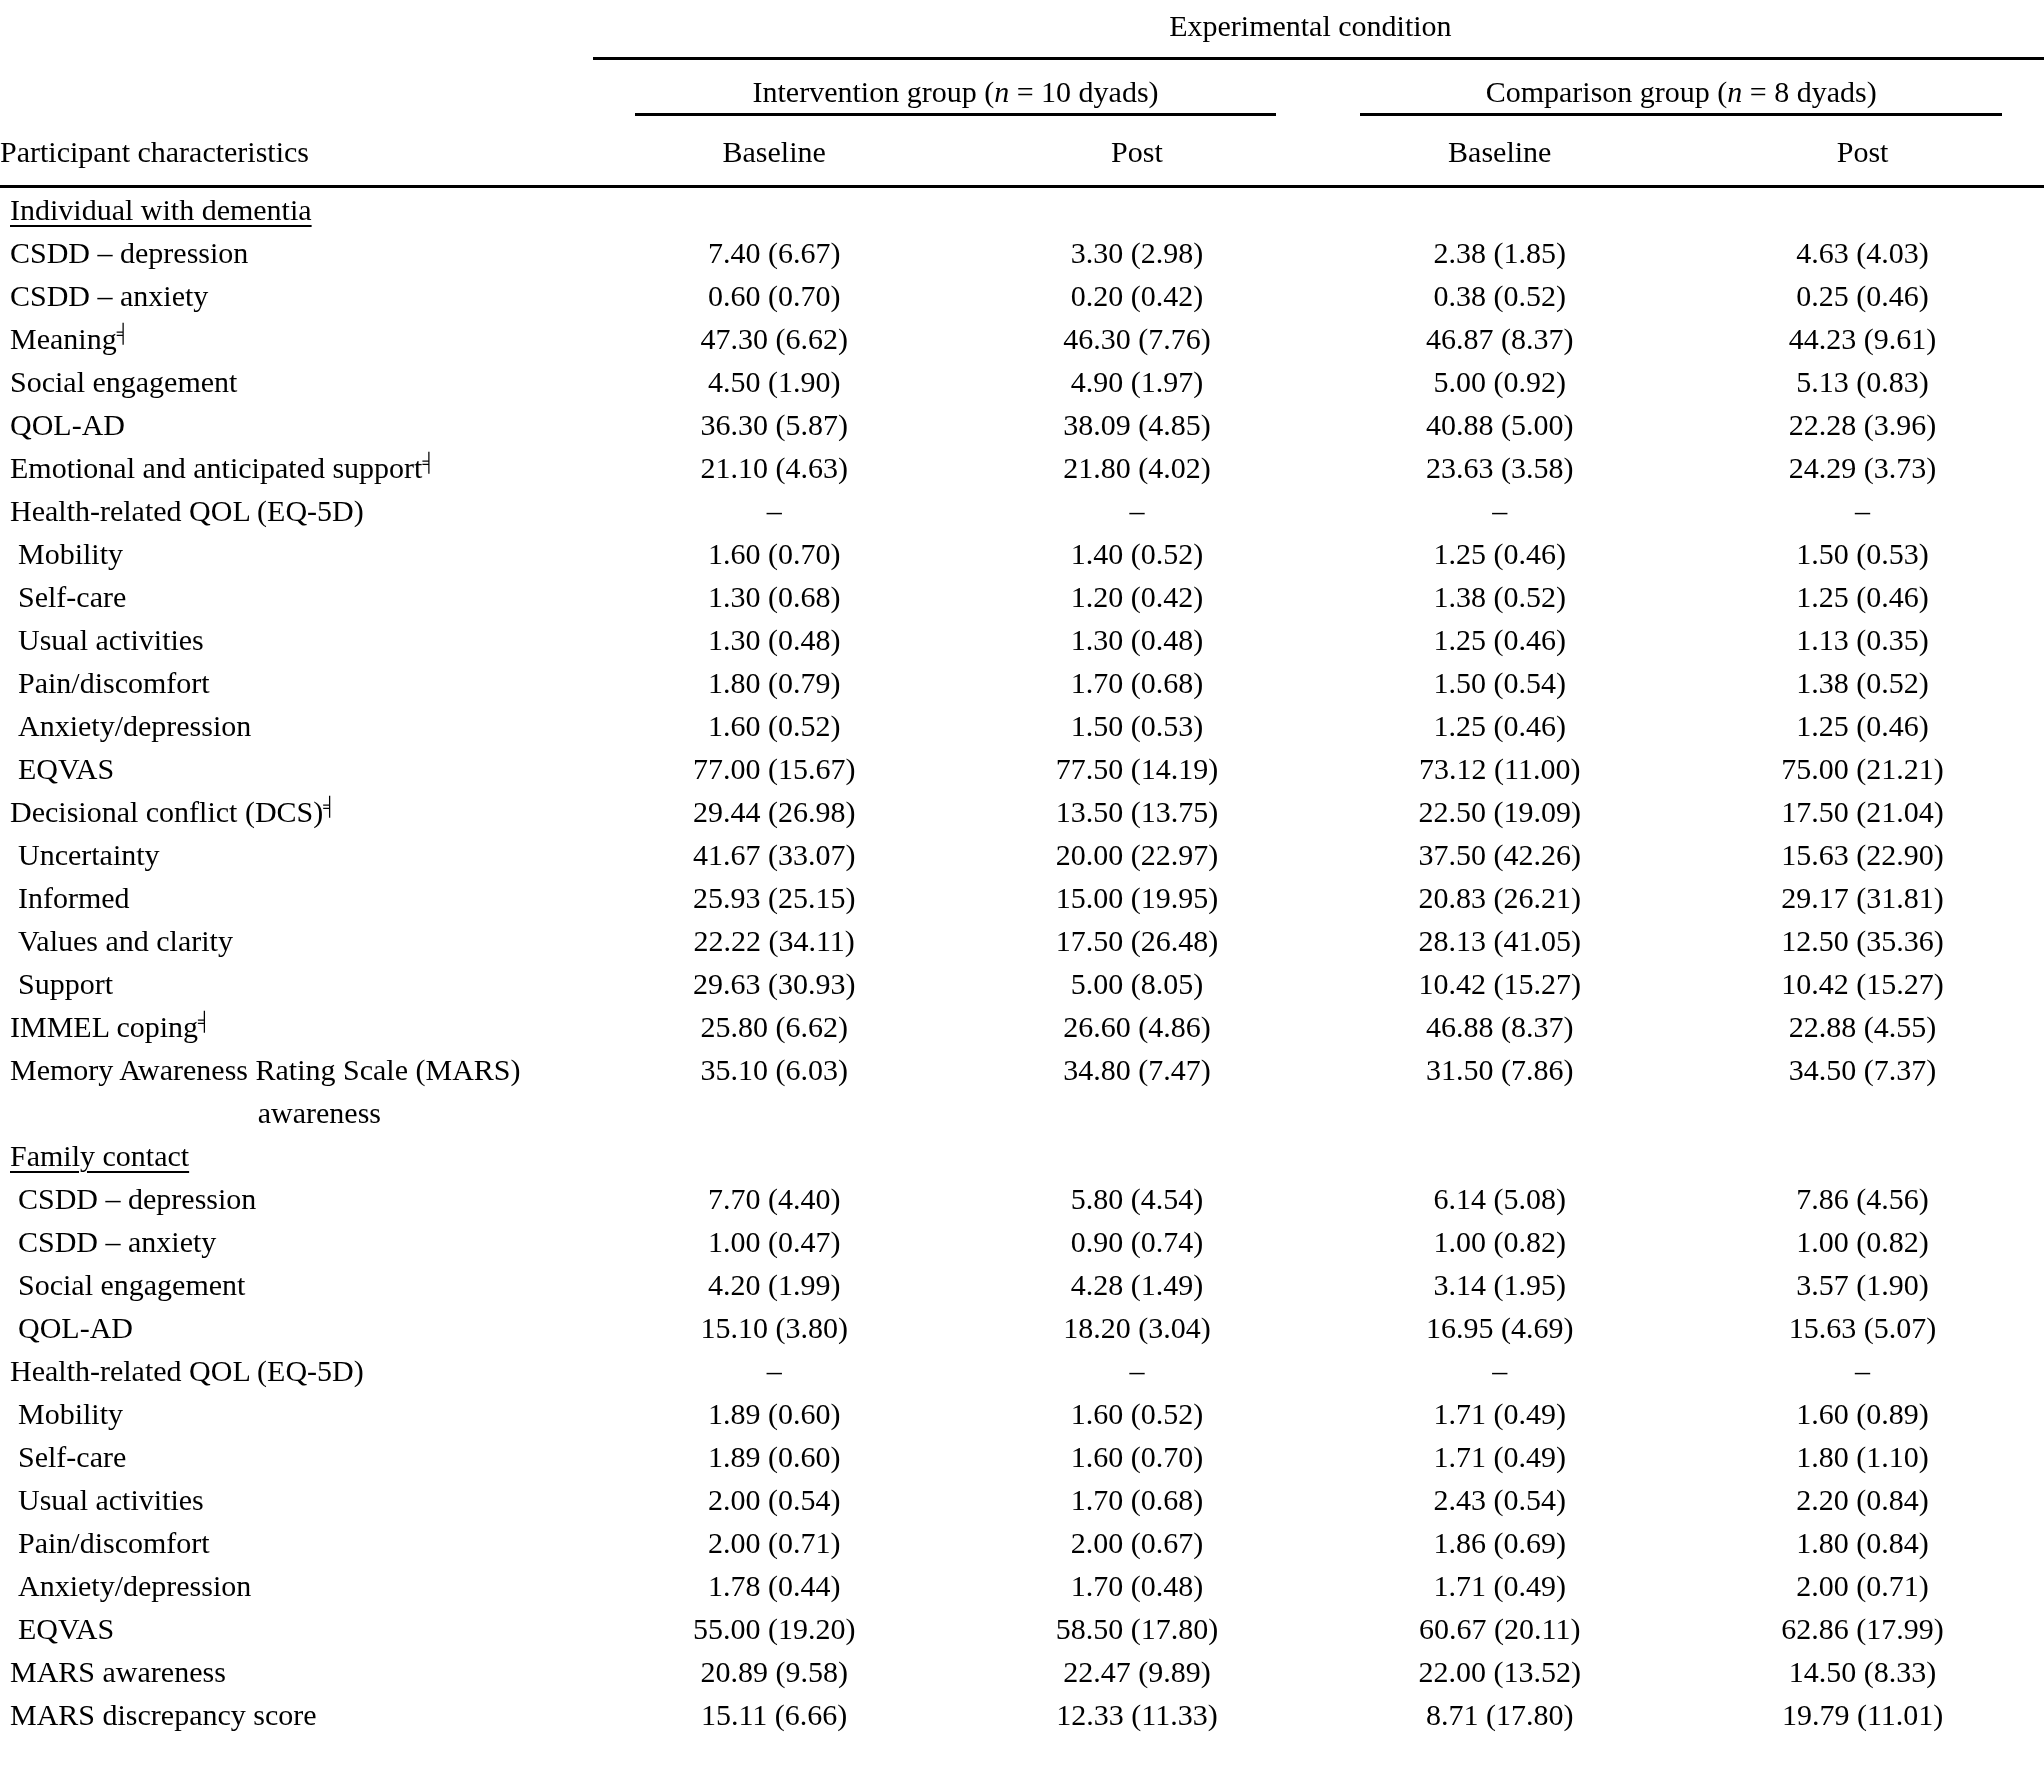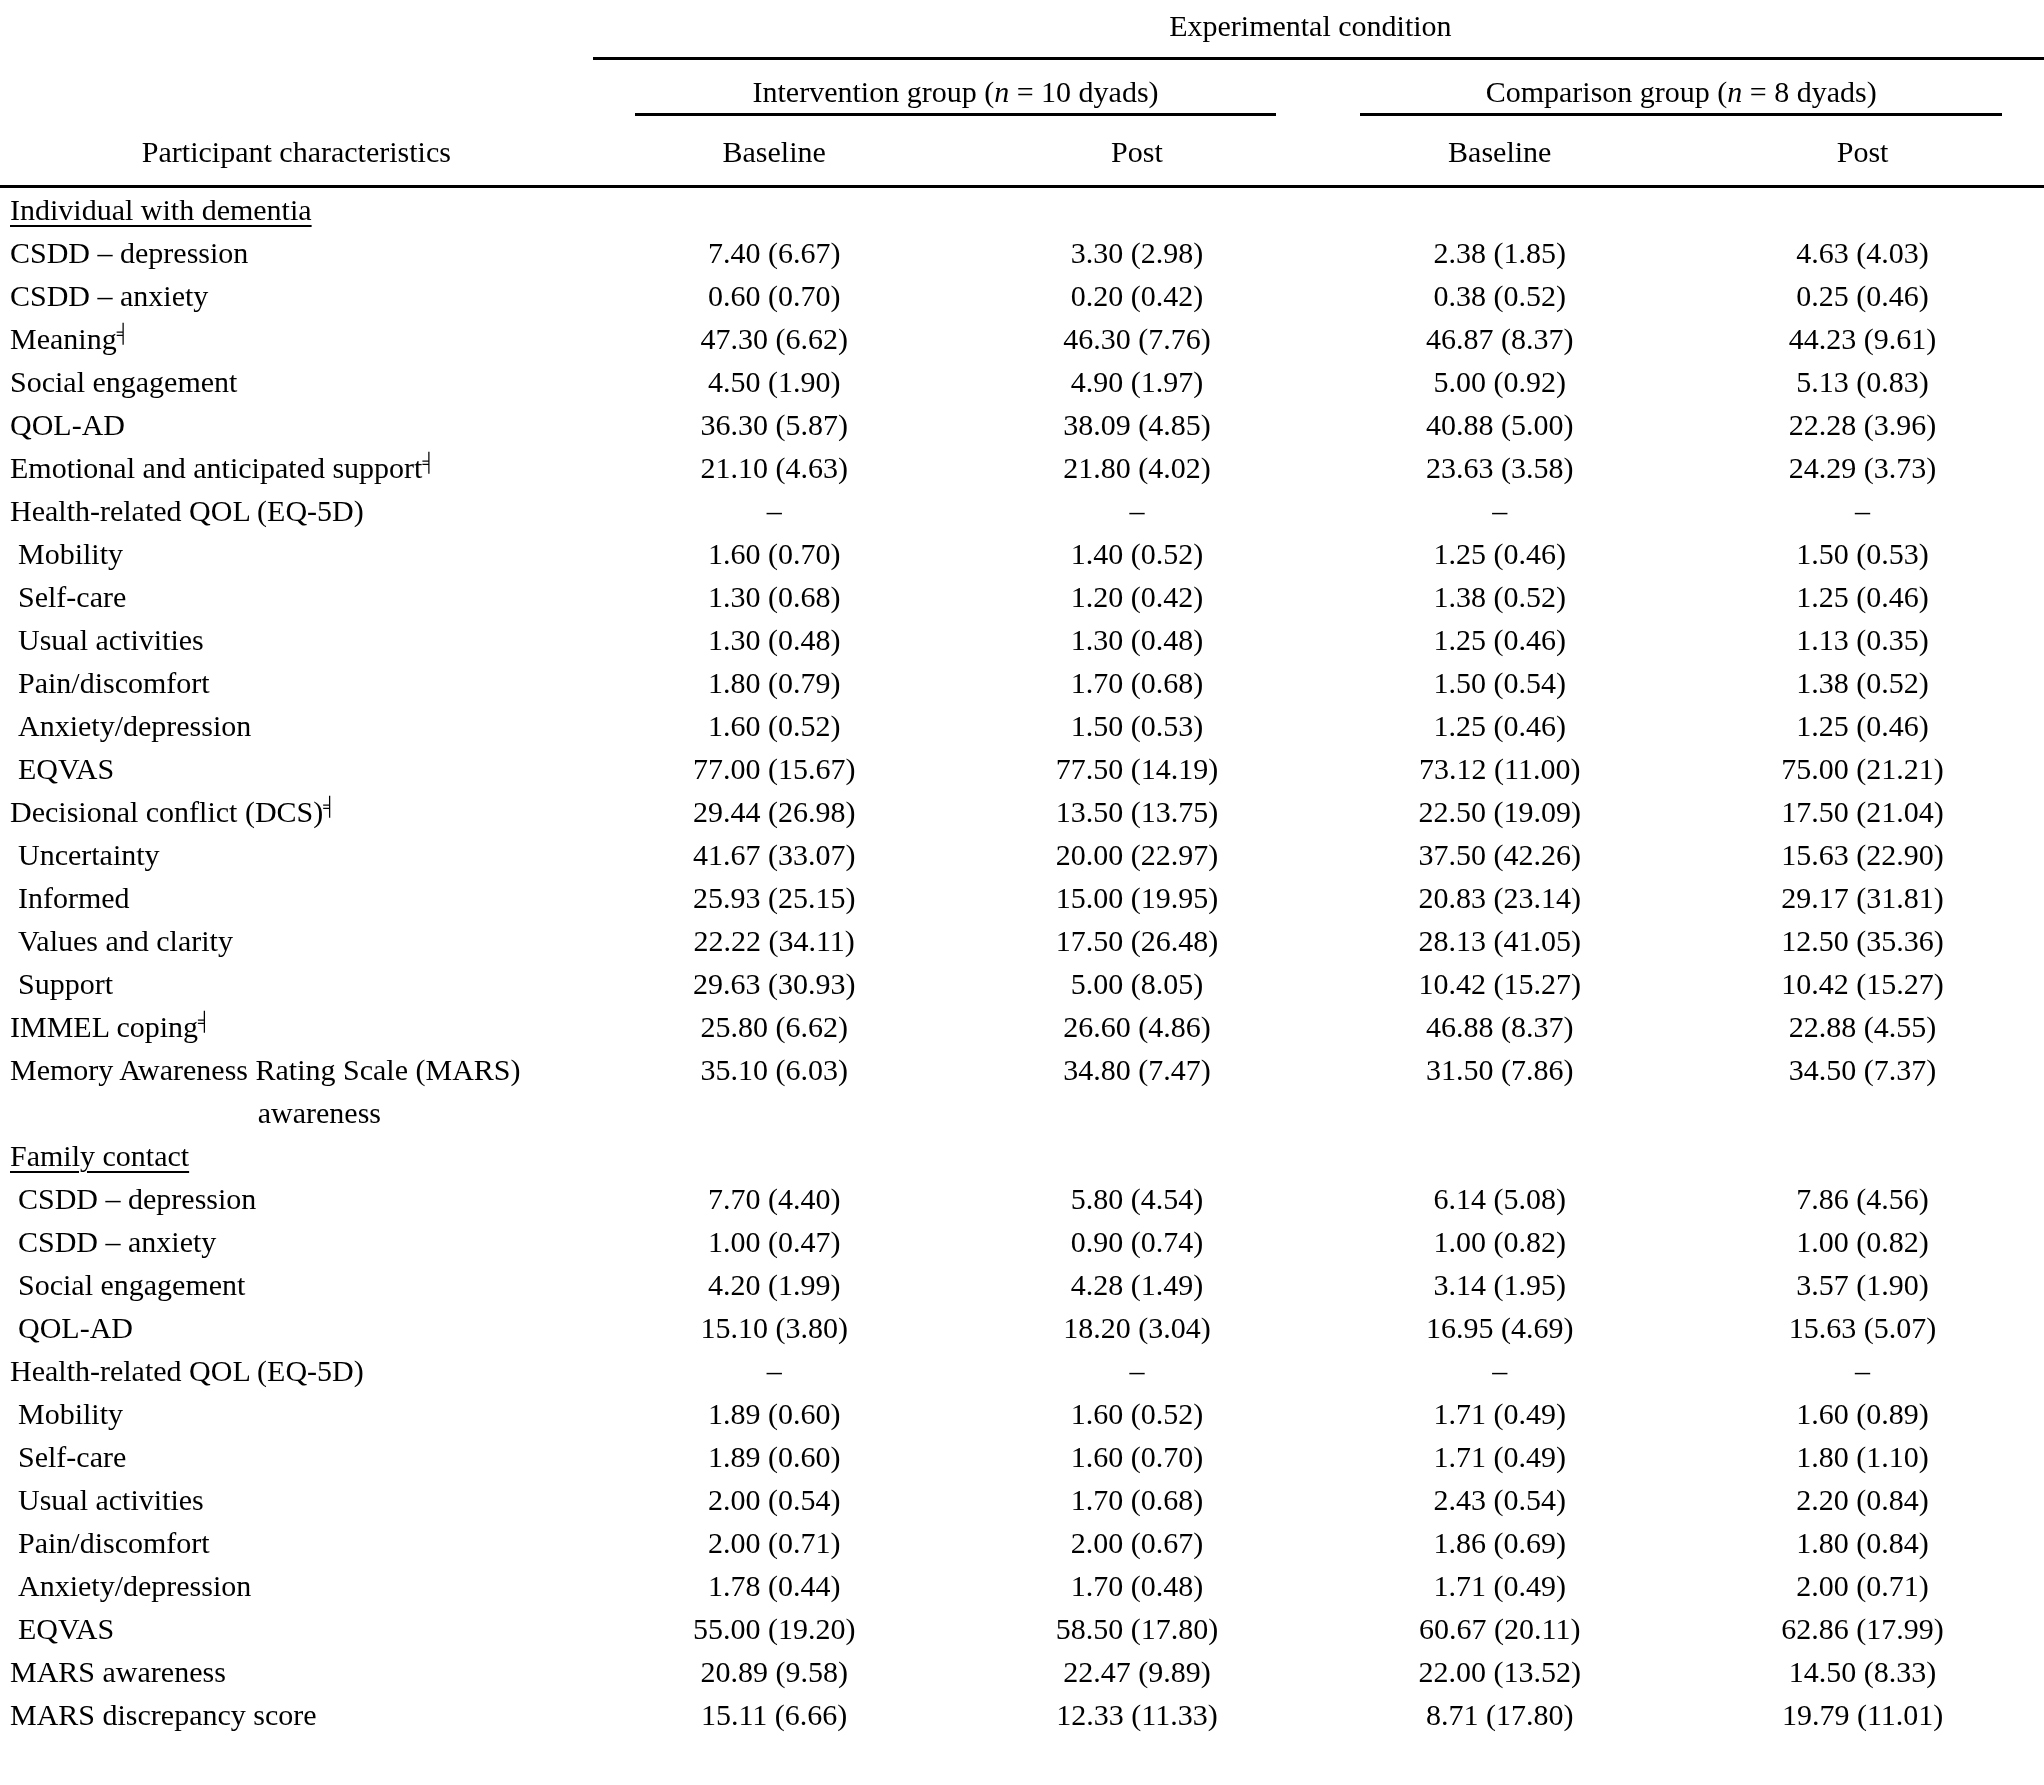--- a/index.html
+++ b/index.html
@@ -39,21 +39,21 @@
     padding-bottom: 0;
     line-height: 43px;
     white-space: nowrap;
   }
   tr.colhead th {
     border-bottom: 3px solid #000;
     padding: 14px 0 12px 0;
     vertical-align: bottom;
     line-height: 43px;
   }
-  th.stub-head { text-align: center; padding-left: 10px; }
+  th.stub-head { text-align: left; padding-left: 10px; }
   tr.colhead th.col { text-align: center; }
 
   tbody td {
     padding: 0;
     vertical-align: top;
     line-height: 43px;
   }
   td.stub {
     text-align: left;
     padding-left: 54px;
@@ -218,21 +218,21 @@
           <td class="stub indent">Uncertainty</td>
           <td class="val">41.67 (33.07)</td>
           <td class="val">20.00 (22.97)</td>
           <td class="val">37.50 (42.26)</td>
           <td class="val">15.63 (22.90)</td>
         </tr>
         <tr>
           <td class="stub indent">Informed</td>
           <td class="val">25.93 (25.15)</td>
           <td class="val">15.00 (19.95)</td>
-          <td class="val">20.83 (23.14)</td>
+          <td class="val">20.83 (26.21)</td>
           <td class="val">29.17 (31.81)</td>
         </tr>
         <tr>
           <td class="stub indent">Values and clarity</td>
           <td class="val">22.22 (34.11)</td>
           <td class="val">17.50 (26.48)</td>
           <td class="val">28.13 (41.05)</td>
           <td class="val">12.50 (35.36)</td>
         </tr>
         <tr>

